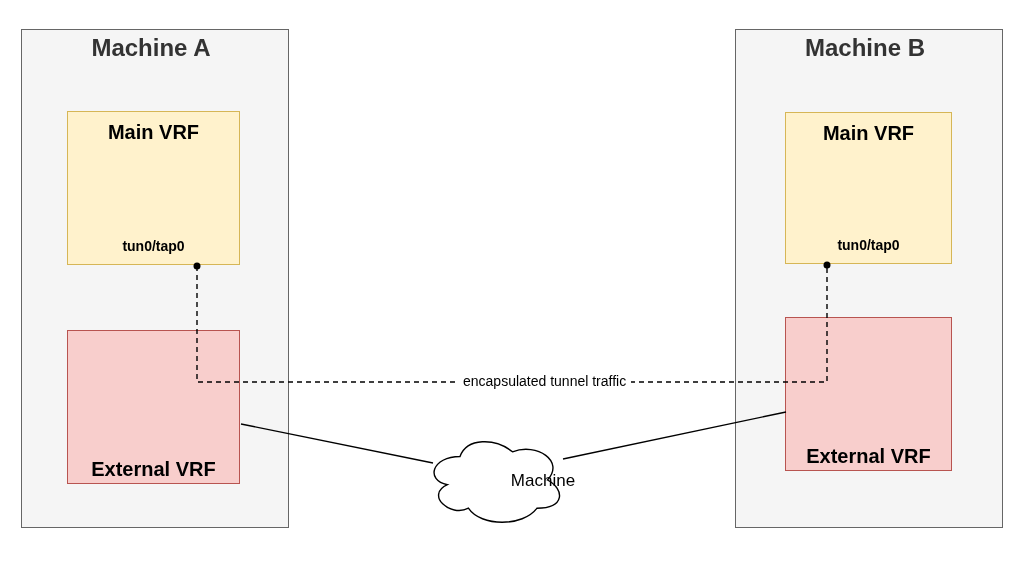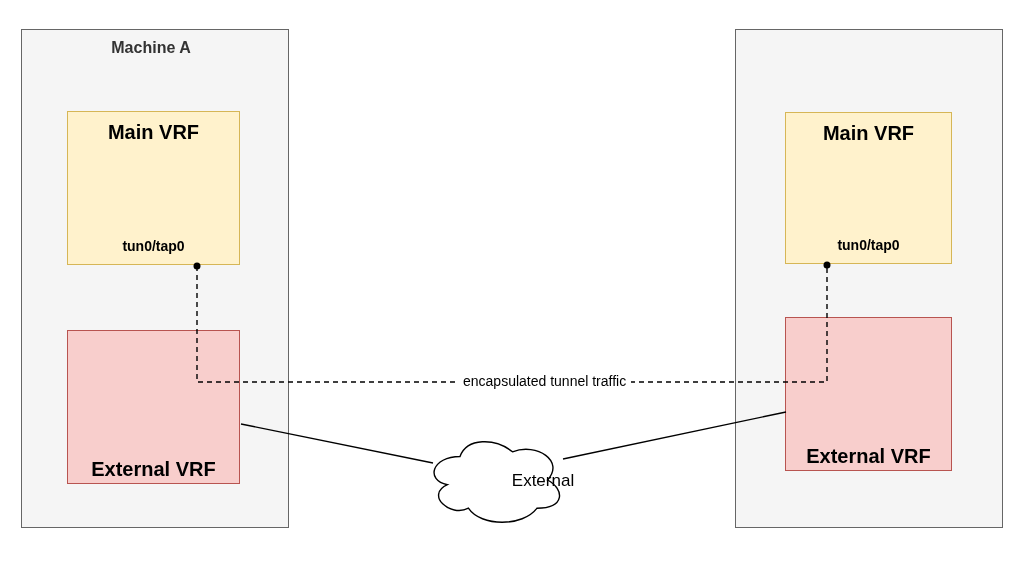--- a/index.html
+++ b/index.html
@@ -28,21 +28,21 @@
     width:268px;height:499px;top:29px;
     background:var(--machine-fill);
     border:1.5px solid var(--machine-border);
     z-index:1;
   }
   #machine-a{left:21px;}
   #machine-b{left:735px;}
   .machine-title{
     position:absolute;top:6px;left:0;right:8px;
     text-align:center;
-    font-size:16px;line-height:24px;font-weight:bold;
+    font-size:24px;line-height:24px;font-weight:bold;
     color:var(--machine-title-text);
   }
   .vrf{
     position:absolute;
     box-sizing:border-box;
   }
   .vrf.main{
     background:var(--main-vrf-fill);
     border:1.5px solid var(--main-vrf-border);
   }
@@ -106,20 +106,21 @@
       <div class="vrf-title">Main VRF</div>
       <div class="iface">tun0/tap0</div>
     </div>
 
     <div class="vrf ext" id="ext-vrf-a">
       <div class="vrf-title ext-title">External VRF</div>
     </div>
   </div>
 
   <div class="machine" id="machine-b">
+    <div class="machine-title">Machine B</div>
 
     <div class="vrf main" id="main-vrf-b">
       <div class="vrf-title">Main VRF</div>
       <div class="iface">tun0/tap0</div>
     </div>
 
     <div class="vrf ext" id="ext-vrf-b">
       <div class="vrf-title ext-title">External VRF</div>
     </div>
   </div>
@@ -137,15 +138,15 @@
              C 481 527 523 527 537 508.2
              C 565 508.2 565 489.4 547.5 480
              C 565 461.2 537 442.4 512.5 451.8
              C 495 437.7 467 437.7 460 456.5 Z"></path>
 
     <circle class="endpoint-dot" cx="197" cy="266" r="3.5"></circle>
     <circle class="endpoint-dot" cx="827" cy="265" r="3.5"></circle>
   </svg>
 
   <div class="float-label" id="tunnel-label">encapsulated tunnel traffic</div>
-  <div class="float-label" id="internet-label">External</div>
+  <div class="float-label" id="internet-label">Machine</div>
 
 </div>
 
 </body></html>

